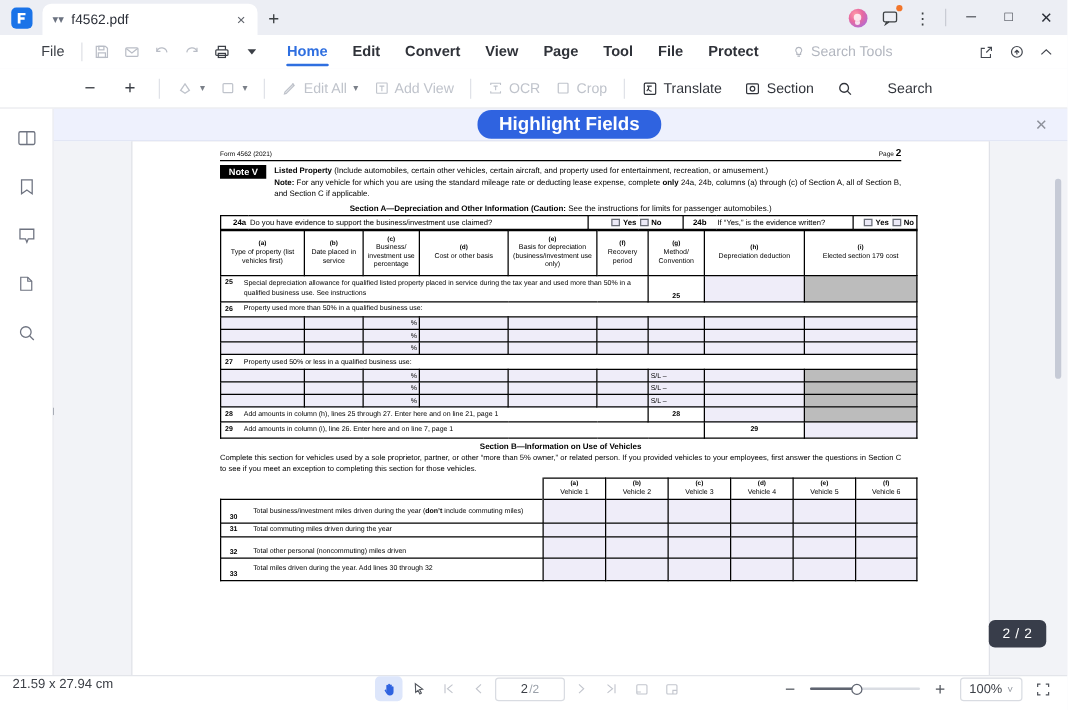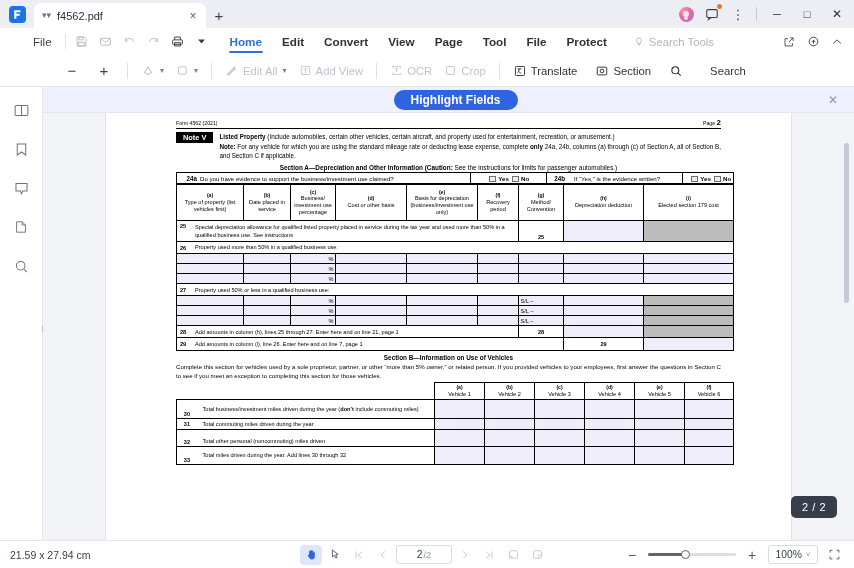--- a/index.html
+++ b/index.html
@@ -103,21 +103,21 @@
     display:flex;align-items:center;justify-content:center; color:#8a8f9a; font-size: 8px;
   }
 
   
   .notice {
     height: 26px; background:#eef1fd; display:flex; align-items:center; justify-content:center;
     position:relative; flex:0 0 26px; border-bottom:1px solid #e2e6f5;
   }
   .notice-text { font-size: 10.5px; color:#3a3e47; }
   .highlight-btn {
-    margin-left: 14px; background:#2f63e0; color:#fff; font-size: 12px; font-weight:700;
+    margin-left: 14px; background:#2f63e0; color:#fff; font-size: 15px; font-weight:700;
     border-radius: 11px; padding: 4px 17px; line-height: 1;
   }
   .notice-close { position:absolute; right: 16px; color:#8d919b; font-size: 12px; }
 
   
   .viewer { flex:1; display:flex; flex-direction:column; min-width:0; position:relative; }
   .canvas {
     flex:1; background:#f2f3f7; position:relative; overflow:hidden; display:flex; justify-content:center;
   }
   .page {
@@ -179,21 +179,21 @@
   .sl { font-size: 6px; padding-left: 2px; }
   .bnum { font-weight:700; font-size: 6.2px; text-align:center; }
 
   
   .secb-txt { font-size: 6.1px; line-height:1.5; text-align: justify; margin-top: 1px; }
   .vhdr { text-align:center; font-size: 4.9px; line-height:1.25; }
   .vhdr b { font-size: 5.1px; }
 
   
   .statusbar {
-    height: 28px; background:#fff; border-top: 1px solid #e3e5ea; display:flex; align-items:center;
+    height: 28px; background:#fff; border-top: 1px solid #e3e5ea; display:flex; 
     flex: 0 0 28px; position:relative; padding: 0 10px;
   }
   .dims { font-size: 10.5px; color:#3b3f46; }
   .sb-center { position:absolute; left: 300px; display:flex; align-items:center; gap: 2px; }
   .sb-btn { width:22px; height:20px; display:flex; align-items:center; justify-content:center; color:#52565e; border-radius:4px;}
   .sb-btn.active { background:#dde6fb; color:#2f63e0; }
   .sb-btn.dim { color:#c2c5cd; }
   .pagebox {
     width: 56px; height: 19px; border:1px solid #d9dce2; border-radius:3px;
     display:flex; align-items:center; justify-content:center; font-size: 10.3px; color:#3b3f46; gap:1px;

